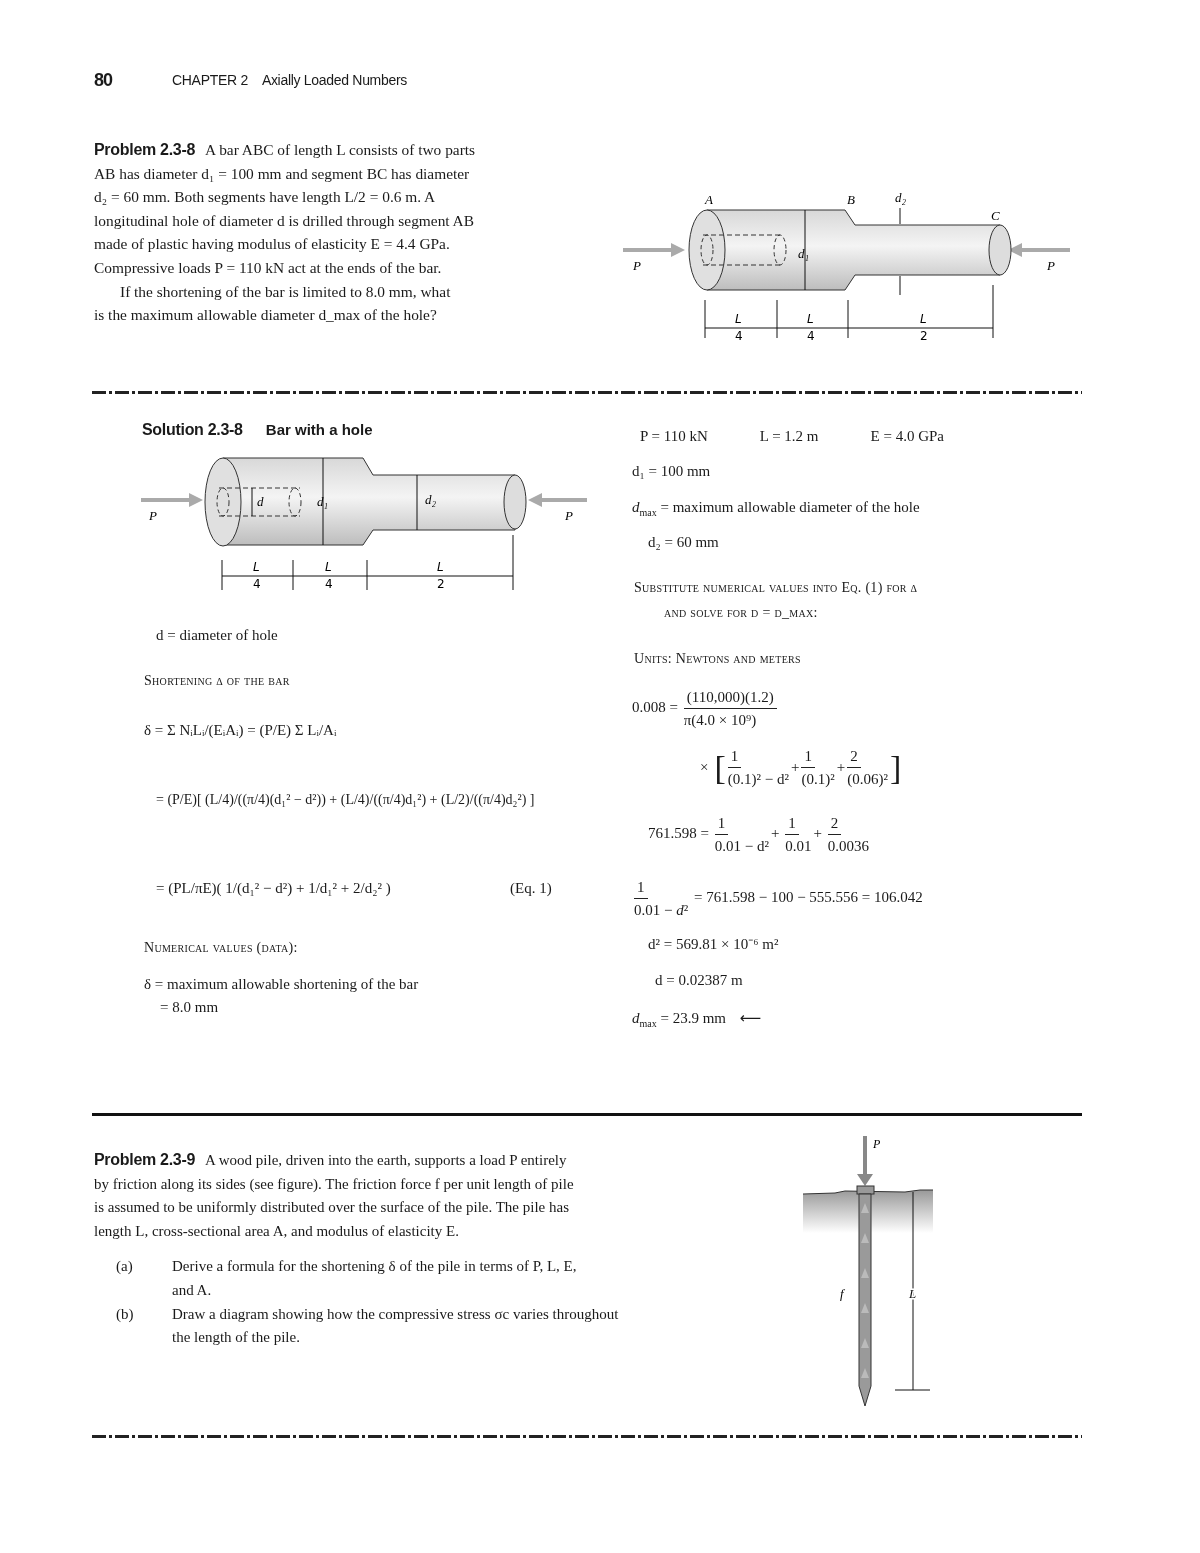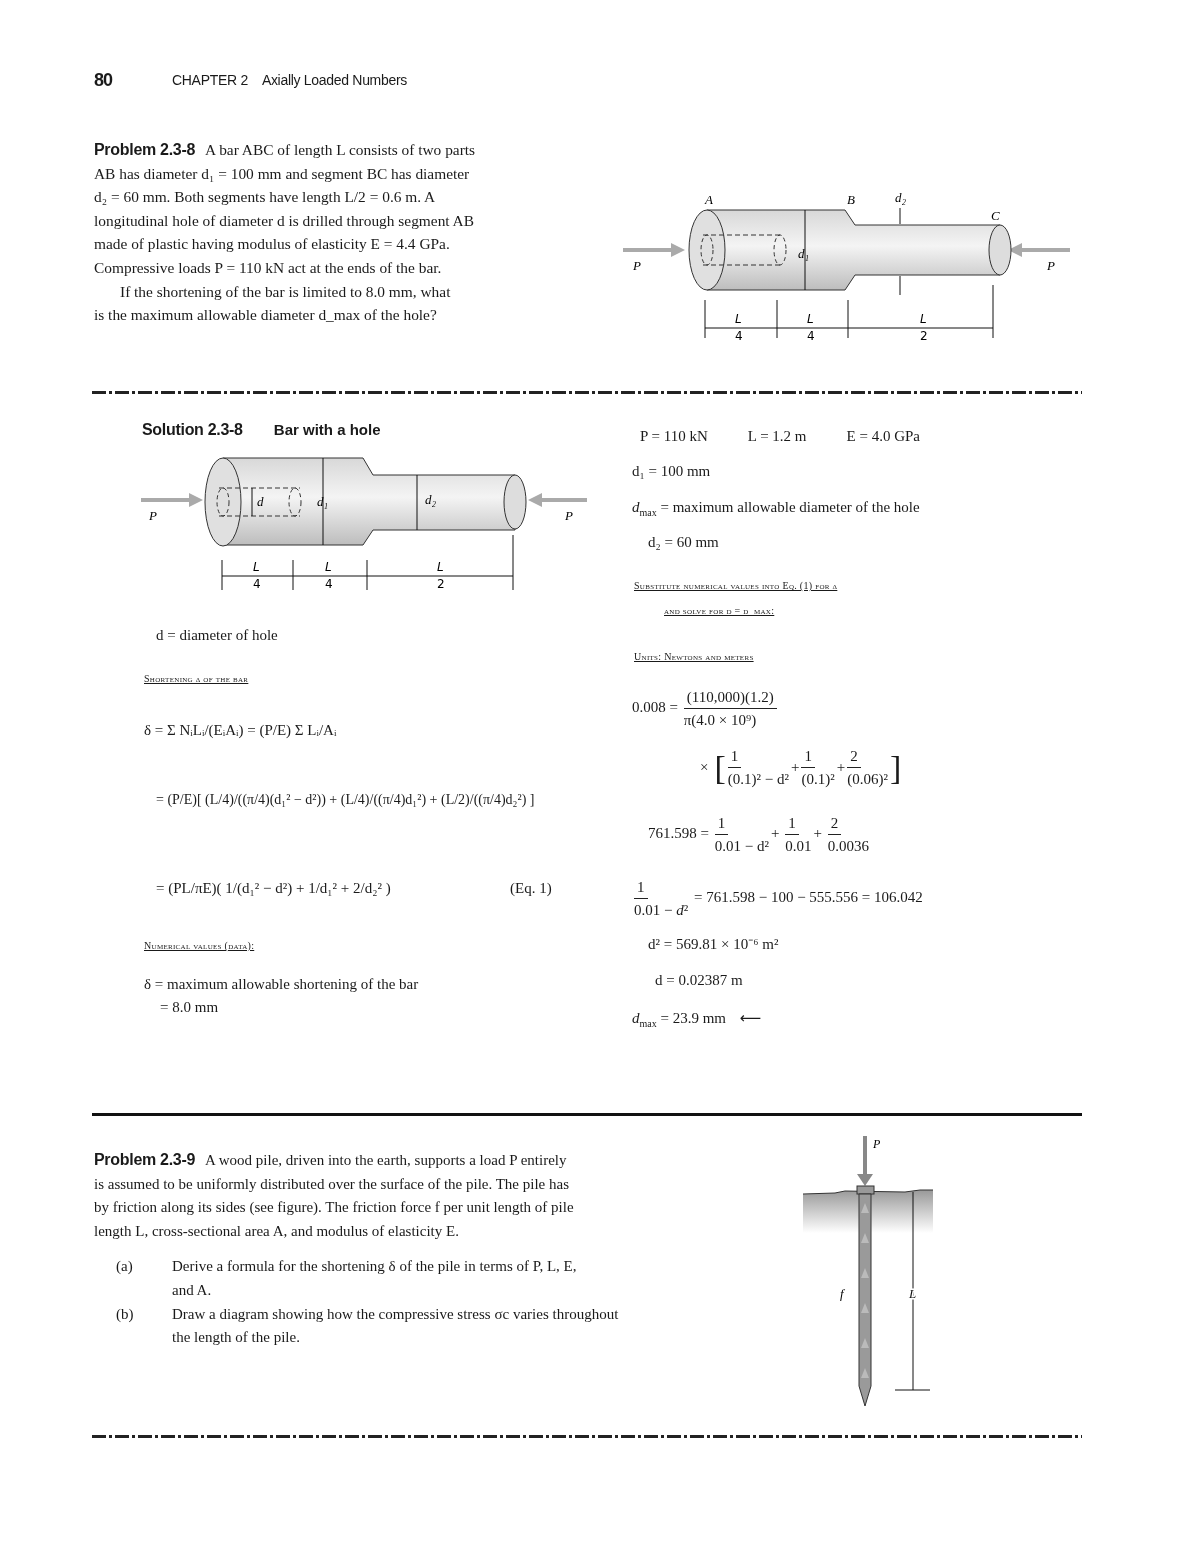--- a/index.html
+++ b/index.html
@@ -9,21 +9,21 @@
   .serif { font-family:"Liberation Serif", serif; }
   .pnum { left:94px; top:70px; font-size:18px; font-weight:bold; letter-spacing:-1px; font-family:"Liberation Sans", sans-serif; }
   .chap { left:172px; top:72px; font-size:14px; font-family:"Liberation Sans", sans-serif; letter-spacing:-0.3px; }
   .chap b { font-weight:normal; margin-right:14px; }
   .para { font-size:15.4px; line-height:23.6px; }
   .ptitle { font-family:"Liberation Sans", sans-serif; font-weight:bold; font-size:16px; letter-spacing:-0.3px; margin-right:10px; }
   i { font-style:italic; }
   .dash { height:3px; background: repeating-linear-gradient(90deg,#222 0 14px,#fff 14px 17px,#222 17px 20px,#fff 20px 23px); }
   .solid { height:3px; background:#111; }
   .eq { font-size:15px; }
-  .sc { font-variant:small-caps; font-size:10px; letter-spacing:0.3px;text-decoration:underline; }
+  .sc { font-variant:small-caps; font-size:14px; letter-spacing:0.3px; }
   .frac { display:inline-flex; flex-direction:column; align-items:flex-start; vertical-align:middle; margin:0 2px; }
   .frac > span:first-child { border-bottom:1px solid #222; padding:0 3px; }
   .frac > span { line-height:22px; }
   sub, sup { font-size:10px; }
 </style>
 </head>
 <body>
 
 <div class="abs pnum">80</div>
 <div class="abs chap"><b>CHAPTER 2</b><span>Axially Loaded Numbers</span></div>
@@ -77,21 +77,21 @@
   <text x="192" y="143" font-size="12" font-style="italic">L</text>
     <text x="192" y="160" font-size="12">4</text>
   <text x="305" y="143" font-size="12" font-style="italic">L</text>
     <text x="305" y="160" font-size="12">2</text>
 </svg>
 
 <div class="abs dash" style="left:92px; top:391px; width:990px;"></div>
 
 <div class="abs" style="left:142px; top:420px;">
   <span class="ptitle">Solution 2.3-8</span>
-  <span style="font-family:'Liberation Sans',sans-serif; font-weight:bold; font-size:15px; margin-left:16px;">Bar with a hole</span>
+  <span style="font-family:'Liberation Sans',sans-serif; font-weight:bold; font-size:15px; margin-left:8px;">Bar with a hole</span>
 </div>
 
 <svg class="abs" style="left:135px; top:450px;" width="460" height="150">
   <defs>
     <linearGradient id="gcyl2" x1="0" y1="0" x2="0" y2="1">
       <stop offset="0" stop-color="#d8d8d8"></stop>
         <stop offset="0.45" stop-color="#f4f4f4"></stop>
         <stop offset="1" stop-color="#bdbdbd"></stop>
     </linearGradient>
   </defs>
@@ -129,21 +129,21 @@
 <div class="abs eq serif" style="left:156px; top:627px;">d = diameter of hole</div>
 <div class="abs sc serif" style="left:144px; top:673px;">Shortening δ of the bar</div>
 <div class="abs eq serif" style="left:144px; top:722px; width:440px;">δ = Σ NᵢLᵢ/(EᵢAᵢ) = (P/E) Σ Lᵢ/Aᵢ</div>
 <div class="abs eq serif" style="left:156px; top:792px; width:440px; font-size:14px;">= (P/E)[ (L/4)/((π/4)(d₁² − d²)) + (L/4)/((π/4)d₁²) + (L/2)/((π/4)d₂²) ]</div>
 <div class="abs eq serif" style="left:156px; top:880px; width:340px;">= (PL/πE)( 1/(d₁² − d²) + 1/d₁² + 2/d₂² )</div>
 <div class="abs eq serif" style="left:510px; top:880px;">(Eq. 1)</div>
 <div class="abs sc serif" style="left:144px; top:940px;">Numerical values (data):</div>
 <div class="abs eq serif" style="left:144px; top:976px;">δ = maximum allowable shortening of the bar</div>
 <div class="abs eq serif" style="left:160px; top:999px;">= 8.0 mm</div>
 
-<div class="abs eq serif" style="left:640px; top:428px; width:420px; display:flex; gap:40px;">
+<div class="abs eq serif" style="left:640px; top:428px; width:420px; display:flex; gap:52px;">
   <span>P = 110 kN</span>
   <span>L = 1.2 m</span>
   <span>E = 4.0  GPa</span>
 </div>
 <div class="abs eq serif" style="left:632px; top:463px;">d₁ = 100 mm</div>
 <div class="abs eq serif" style="left:632px; top:499px;"><i>d</i><sub>max</sub> <span>= maximum allowable diameter of the hole</span></div>
 <div class="abs eq serif" style="left:648px; top:534px;">d₂ = 60 mm</div>
 <div class="abs sc serif" style="left:634px; top:580px;">Substitute numerical values into Eq. (1) for δ</div>
 <div class="abs sc serif" style="left:664px; top:605px;">and solve for d = d_max:</div>
 <div class="abs sc serif" style="left:634px; top:651px;">Units: Newtons and meters</div>
@@ -197,22 +197,22 @@
 <div class="abs eq serif" style="left:655px; top:972px;">d = 0.02387 m</div>
 <div class="abs eq serif" style="left:632px; top:1009px;">
   <i>d</i><sub>max</sub> <span>= 23.9 mm</span>
   <span style="margin-left:10px;">⟵</span>
 </div>
 
 <div class="abs solid" style="left:92px; top:1113px; width:990px;"></div>
 
 <div class="abs para serif" style="left:94px; top:1148px; width:660px; font-size:15px;">
   <div><span class="ptitle">Problem 2.3-9</span><span>A wood pile, driven into the earth, supports a load P entirely</span></div>
+  <div>by friction along its sides (see figure). The friction force f per unit length of pile</div>
   <div>is assumed to be uniformly distributed over the surface of the pile. The pile has</div>
-  <div>by friction along its sides (see figure). The friction force f per unit length of pile</div>
   <div>length L, cross-sectional area A, and modulus of elasticity E.</div>
   <div style="margin-top:12px; display:flex;">
       <span style="width:34px; padding-left:22px;">(a)</span>
       <span style="margin-left:22px;"><span>Derive a formula for the shortening δ of the pile in terms of P, L, E,</span><br><span>and A.</span></span>
     </div>
   <div style="display:flex;">
       <span style="width:34px; padding-left:22px;">(b)</span>
       <span style="margin-left:22px;"><span>Draw a diagram showing how the compressive stress σc varies throughout</span><br><span>the length of the pile.</span></span>
     </div>
 </div>

